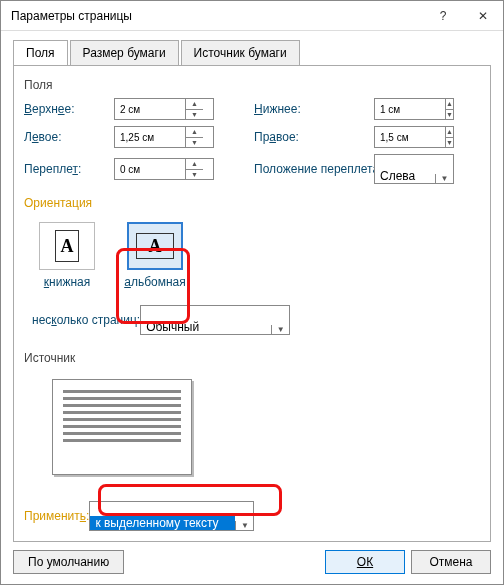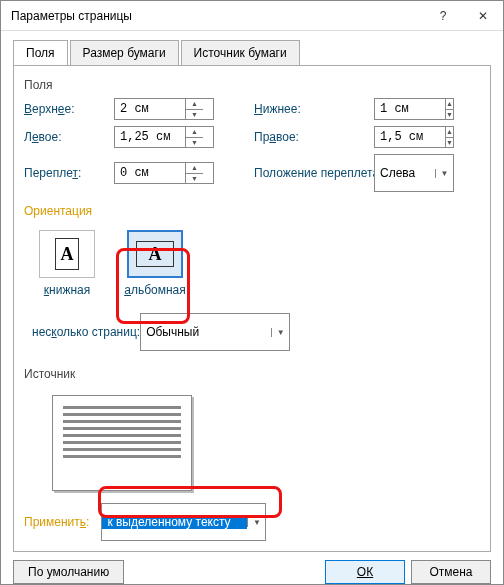--- a/index.html
+++ b/index.html
@@ -12,42 +12,42 @@
 .tabs { display: flex; position: relative; top: 1px; }
 .tab { border: 1px solid #aaa; border-bottom: none; padding: 5px 12px; margin-right: 2px; background: #f0f0f0; cursor: default; }
 .tab.active { background: #fff; border-bottom: 1px solid #fff; }
 .tab-panel { border: 1px solid #aaa; flex: 1; padding: 8px 10px 10px 10px; display: flex; flex-direction: column; }
 .group-label { color: #444; margin: 4px 0 6px 0; }
 .group-label.hl { color: #d89a00; }
 .fields-grid { display: grid; grid-template-columns: 80px 100px 140px 80px; column-gap: 10px; row-gap: 6px; align-items: center; margin-bottom: 8px; }
 .lbl { color: #0c4a6e; }
 .lbl .u { text-decoration: underline; }
 .spin { display: flex; border: 1px solid #888; height: 22px; background: #fff; }
-.spin input { border: none; outline: none; padding: 0 5px; width: 70px; font-size: 12px; font-family: Liberation Mono, monospace; }
+.spin input { border: none; outline: none; padding: 0 5px; width: 70px; font-size: 10px; }
 .spin .arrows { width: 18px; border-left: 1px solid #888; display: flex; flex-direction: column; }
 .spin .ar { flex: 1; display: flex; align-items: center; justify-content: center; font-size: 7px; color: #555; border-bottom: 1px solid #888; }
 .spin .ar:last-child { border-bottom: none; }
-.combo { display: flex; border: 1px solid #888; height: 38px; background: #fff; align-items: center; }
+.combo { display: flex; border: 1px solid #888; height: 30px; background: #fff; align-items: flex-end; }
 .combo .val { flex: 1; padding: 0 5px; overflow: hidden; white-space: nowrap; }
 .combo .dd { width: 18px; border-left: 1px solid #888; display: flex; align-items: center; justify-content: center; font-size: 8px; color: #555; }
 .combo.sel .val { background: #0078d7; color: #fff; }
 .orient-row { display: flex; gap: 18px; margin: 6px 0 10px 8px; }
 .orient-item { display: flex; flex-direction: column; align-items: center; gap: 5px; width: 70px; }
 .orient-box { width: 56px; height: 48px; border: 1px solid #bbb; display: flex; align-items: center; justify-content: center; background: #fff; }
 .orient-box.active { border: 2px solid #2f7dd1; background: #dceaf7; }
 .orient-box .page { border: 1px solid #333; display: flex; align-items: center; justify-content: center; font-family: serif; font-weight: bold; }
 .orient-box.portrait .page { width: 24px; height: 32px; font-size: 18px; }
 .orient-box.landscape .page { width: 38px; height: 26px; font-size: 18px; }
 .highlight-red { position: absolute; border: 3px solid #e11; border-radius: 8px; pointer-events: none; }
 .pages-row { display: flex; align-items: center; margin: 6px 0 12px 8px; }
 .pages-row .combo { width: 150px; }
 .preview-box { margin: 8px 0 0 28px; width: 140px; height: 96px; border: 1px solid #888; background: #fff; box-shadow: 2px 2px 0 #bbb; padding: 10px 10px; display: flex; flex-direction: column; gap: 4px; }
 .preview-box .line { height: 3px; background: #888; }
-.apply-row { display: flex; align-items: center; gap: 6px; margin-top: auto; padding-top: 12px; position: relative; }
-.apply-row .combo { width: 165px; margin-left: 6px; }
+.apply-row { display: flex; align-items: center; margin-top: auto; padding-top: 12px; position: relative; }
+.apply-row .combo { width: 165px; }
 .bottom-btns { display: flex; align-items: center; margin-top: 8px; gap: 6px; }
 .btn { border: 1px solid #888; background: #f0f0f0; padding: 4px 14px; min-width: 80px; text-align: center; cursor: default; }
 .btn.default { border: 1px solid #0078d7; background: #e5f1fb; text-decoration: underline; }
 .spacer { flex: 1; }
 .tab-body { position: relative; }
 </style>
 </head>
 <body>
 
 <div class="dialog">

